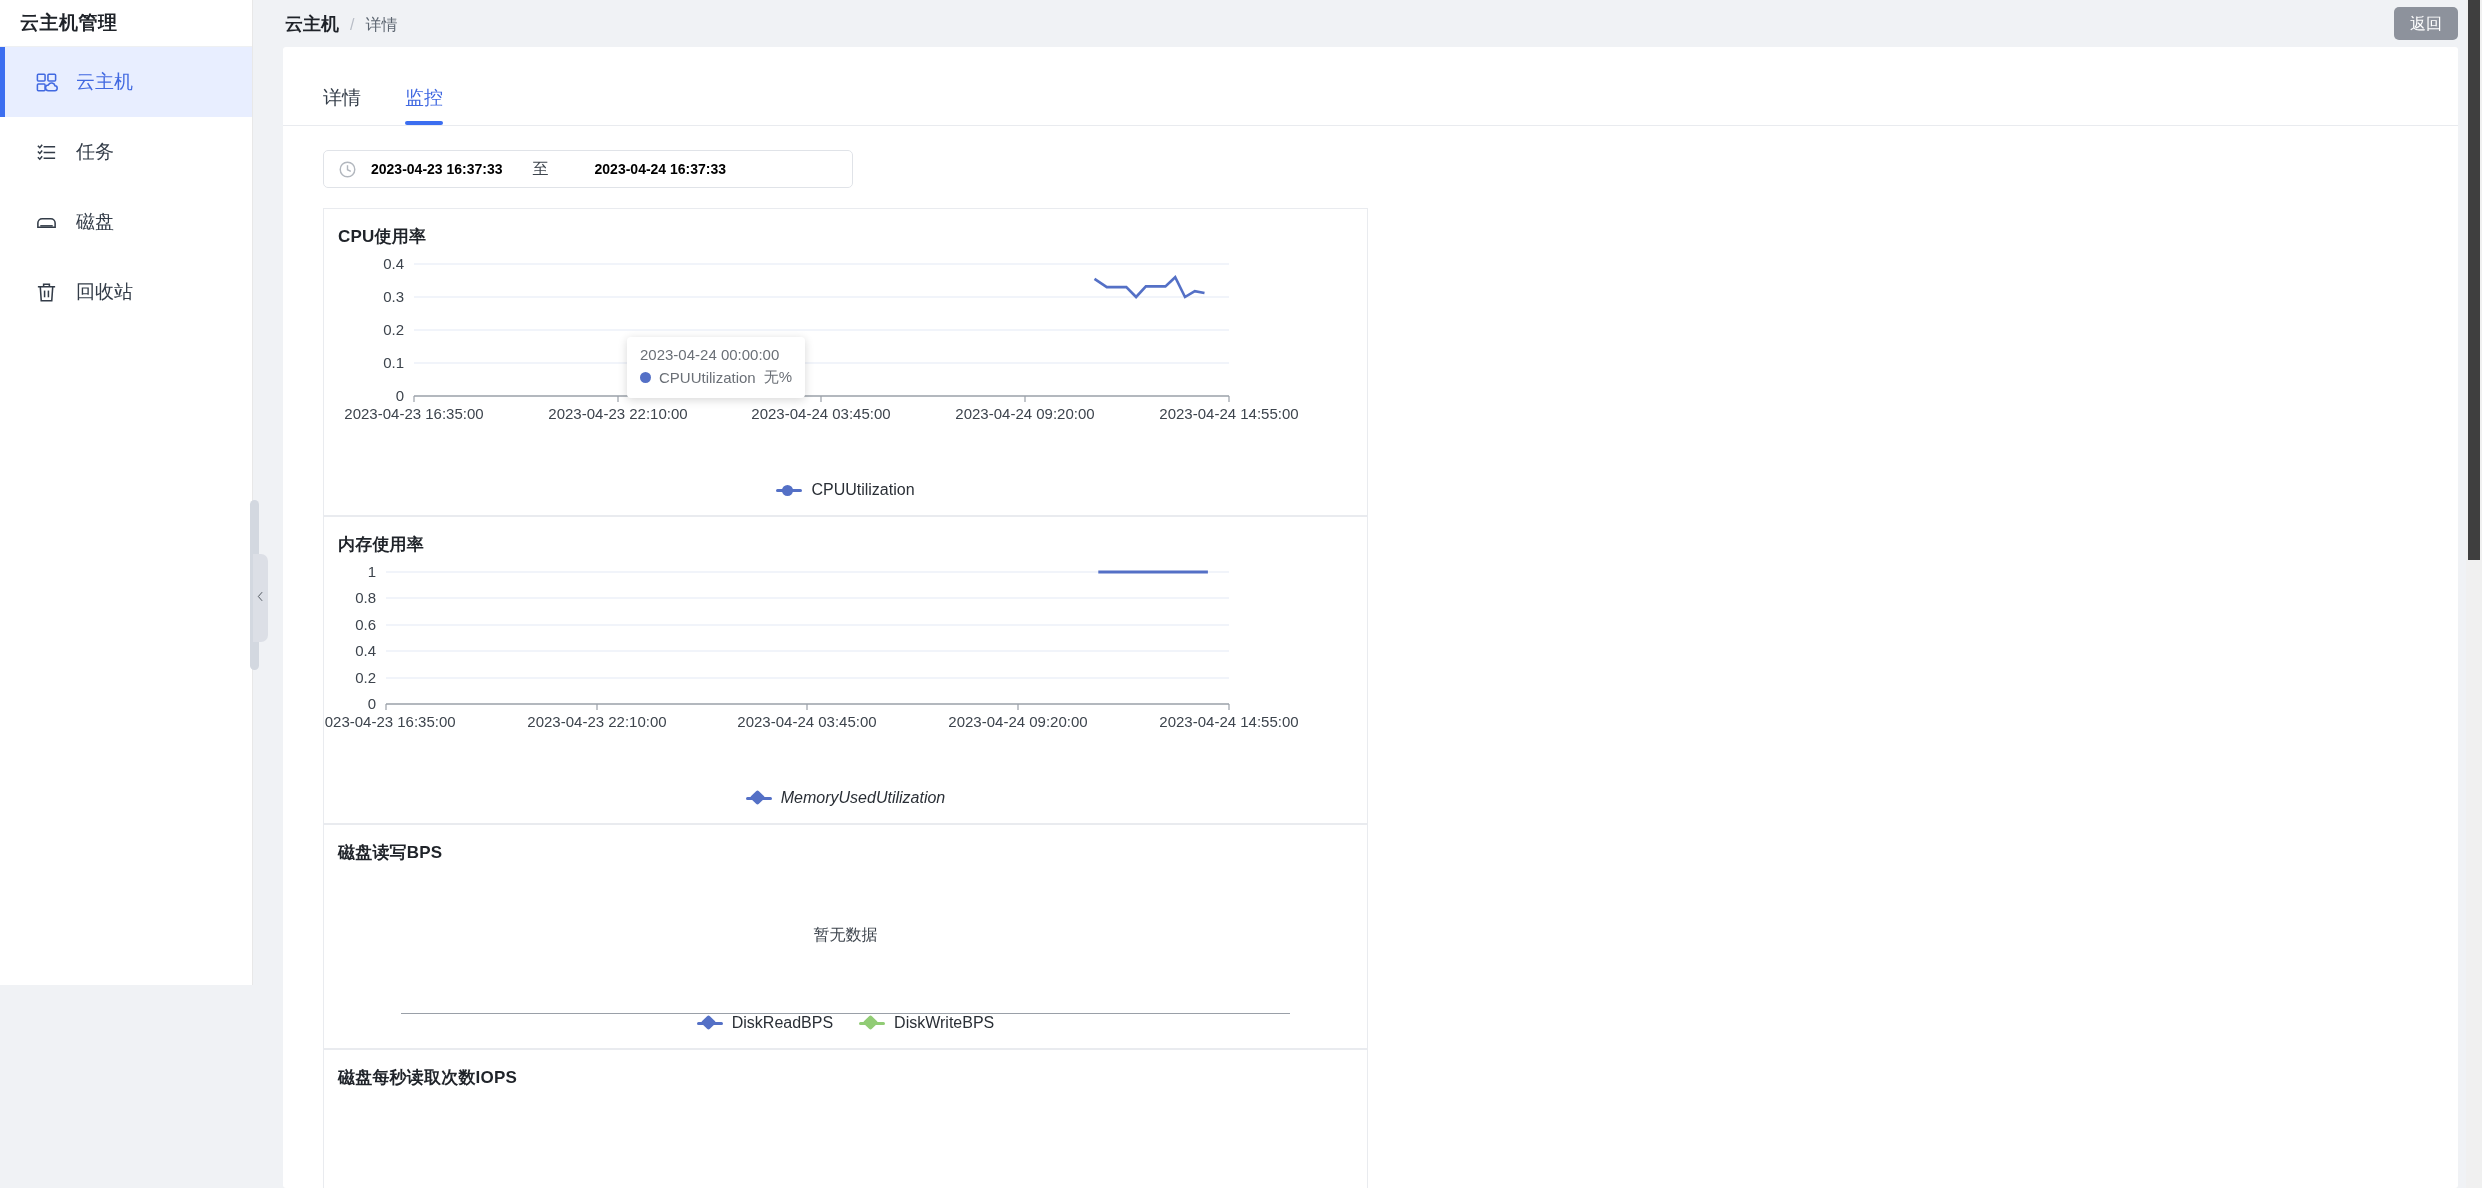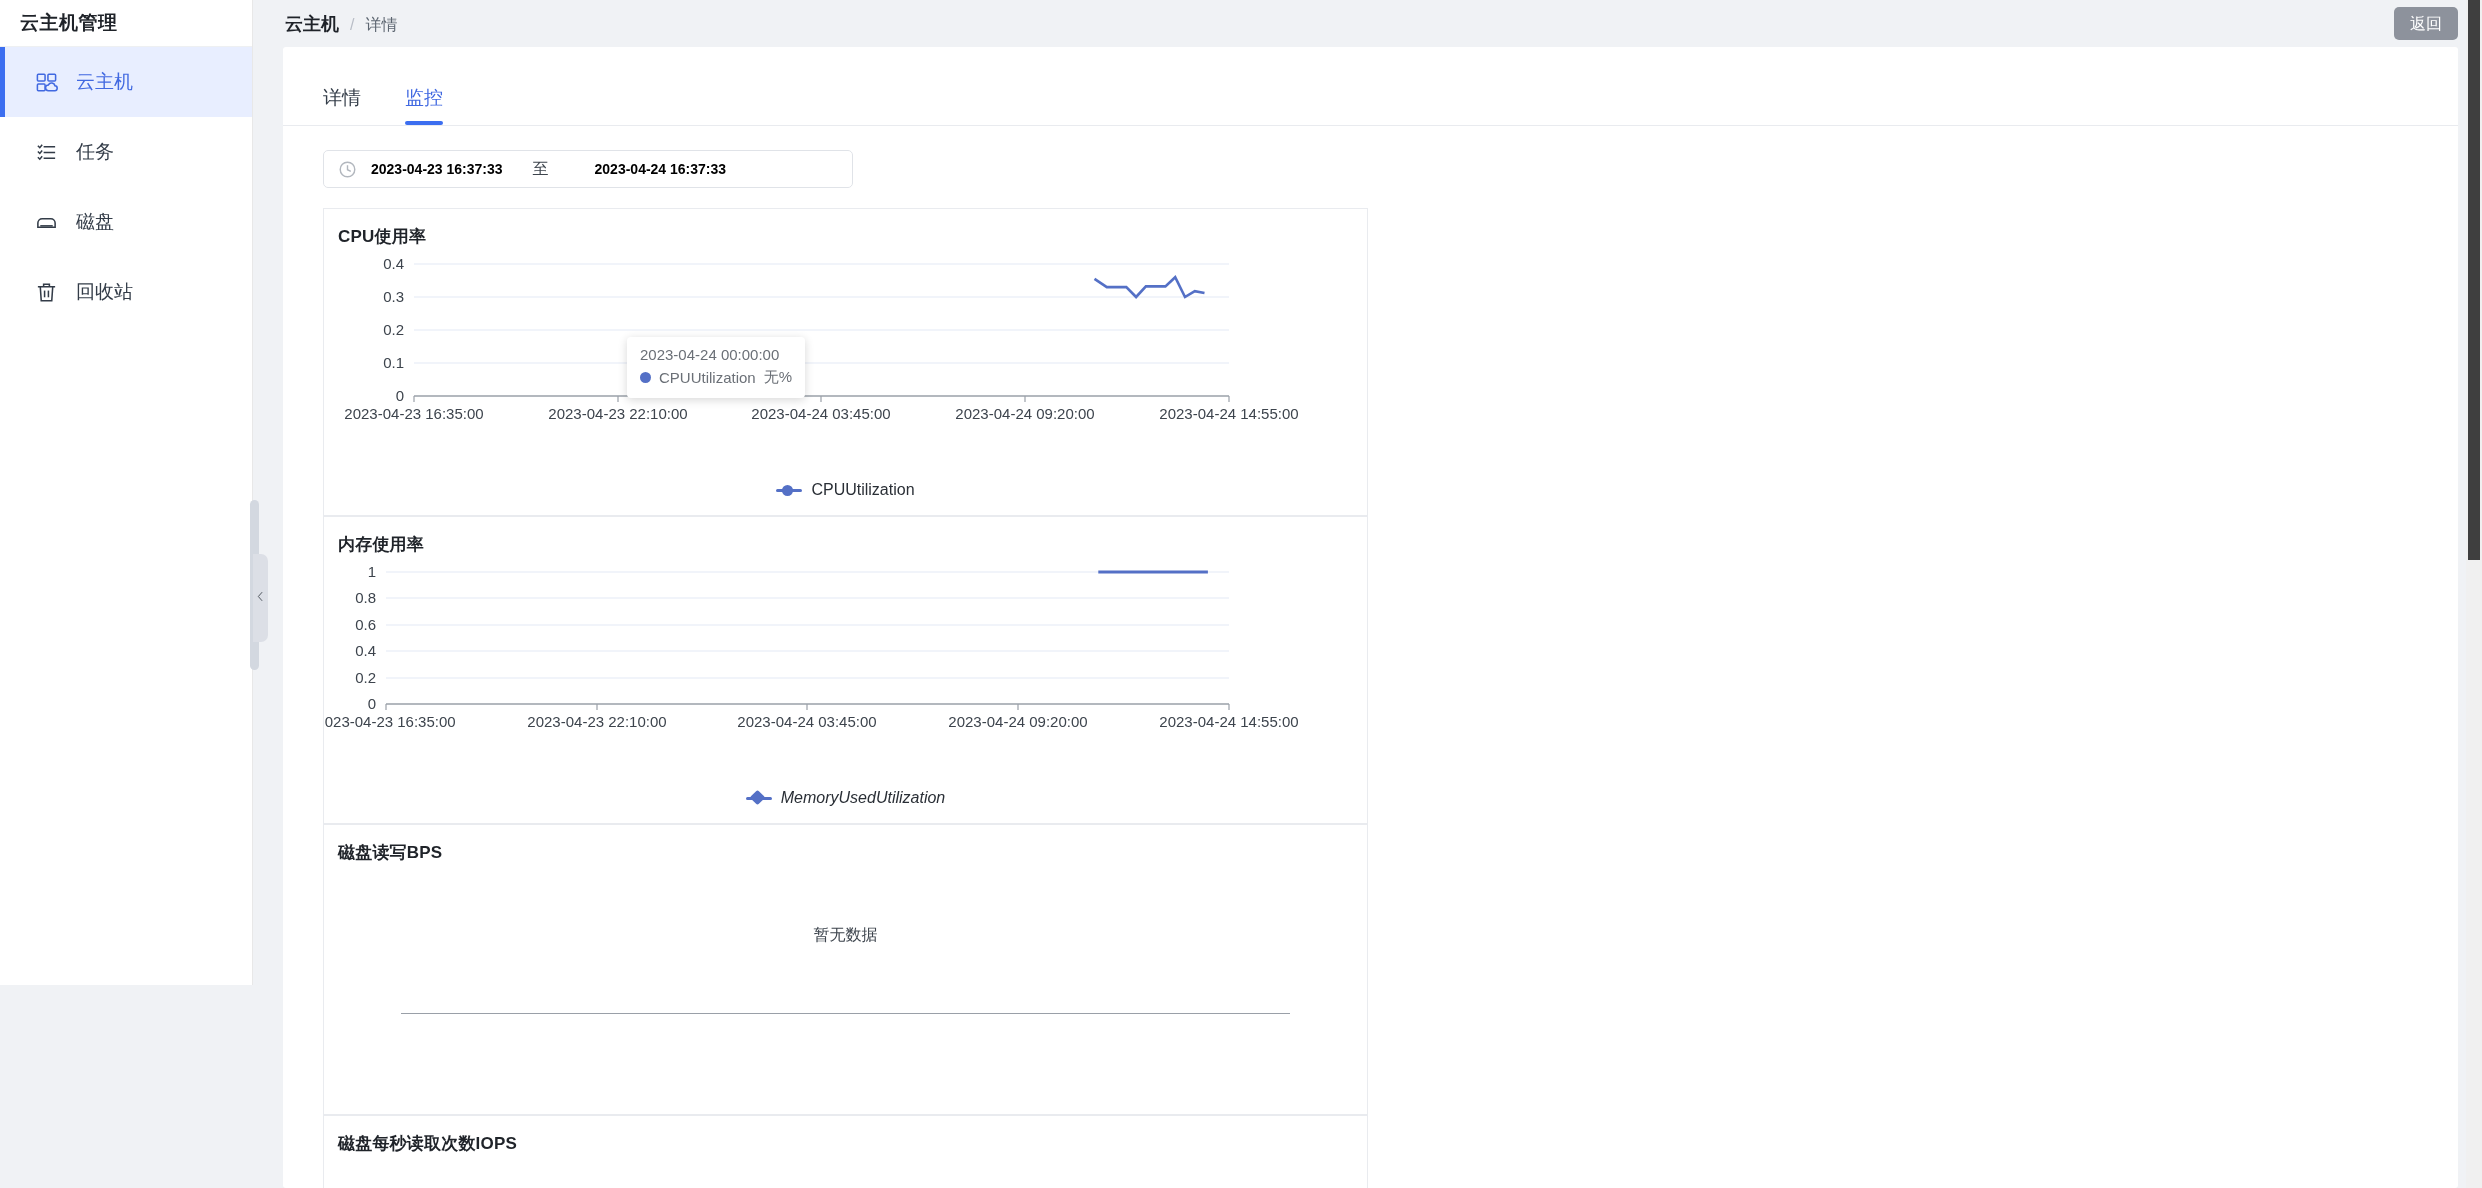--- a/index.html
+++ b/index.html
@@ -92,21 +92,21 @@
   
   .grid {
     display: flex; flex-wrap: wrap; gap: 0 28px;
     padding: 20px 0 0 0; margin-left: 8px;
   }
   .panel {
     border: 1px solid #e9ebef; background: #fff;
     width: 1045px; position: relative;
   }
   .panel.tall { height: 308px; }
-  .panel.empty { height: 291px; }
+  .panel.empty { height: 225px; }
   .panel-title {
     font-size: 17px; font-weight: bold; color: #1f2329;
     padding: 16px 0 0 14px; letter-spacing: .2px;
   }
   .nodata {
     position: absolute; left: 0; right: 0; text-align: center;
     font-size: 16px; color: #3d444d;
   }
   .axis-line { position: absolute; height: 1px; background: #9aa0a8; }
   .legend {
@@ -358,20 +358,36 @@
                 </span>
                 <span>MemoryUsedUtilization</span>
               </div>
             </div>
           </section>
 
           <section class="panel empty">
             <div class="panel-title">磁盘读写BPS</div>
             <div class="nodata" style="top:100px;">暂无数据</div>
             <div class="axis-line" style="left:77px; right:77px; top:188px;"></div>
+            <div class="legend" style="bottom:16px;">
+              <div class="leg-item">
+                <span class="leg-mark">
+                  <span class="bar" style="background:#5470c6"></span>
+                    <span class="dia" style="background:#5470c6"></span>
+                </span>
+                <span>DiskReadBPS</span>
+              </div>
+              <div class="leg-item">
+                <span class="leg-mark">
+                  <span class="bar" style="background:#91cc75"></span>
+                    <span class="dia" style="background:#91cc75"></span>
+                </span>
+                <span>DiskWriteBPS</span>
+              </div>
+            </div>
           </section>
 
           <section class="panel empty">
             <div class="panel-title">磁盘每秒读取次数IOPS</div>
 
           </section>
 
         </div>
       </div>
     </div>

